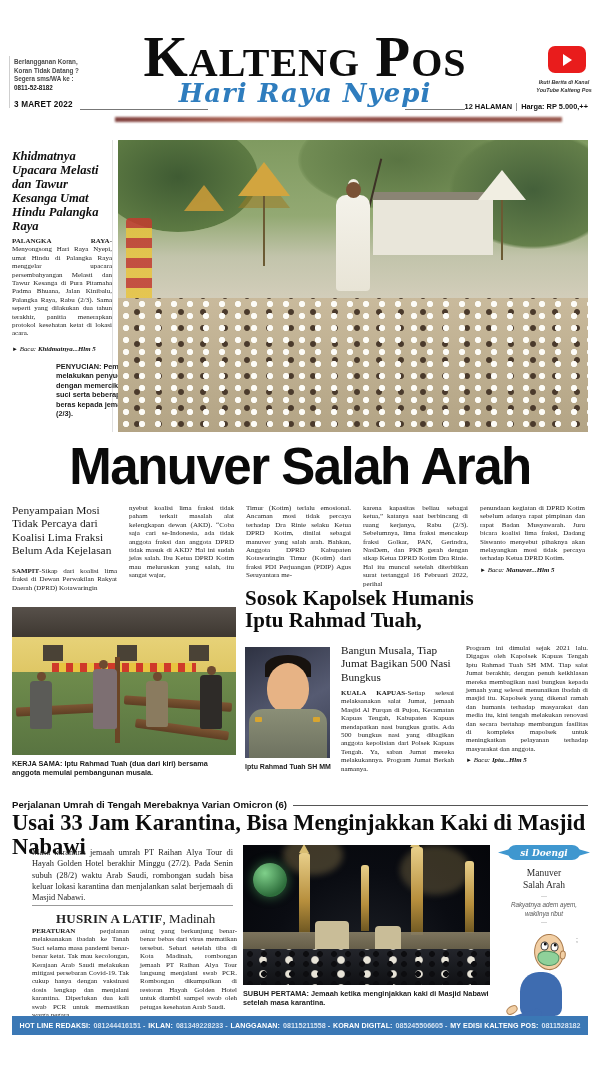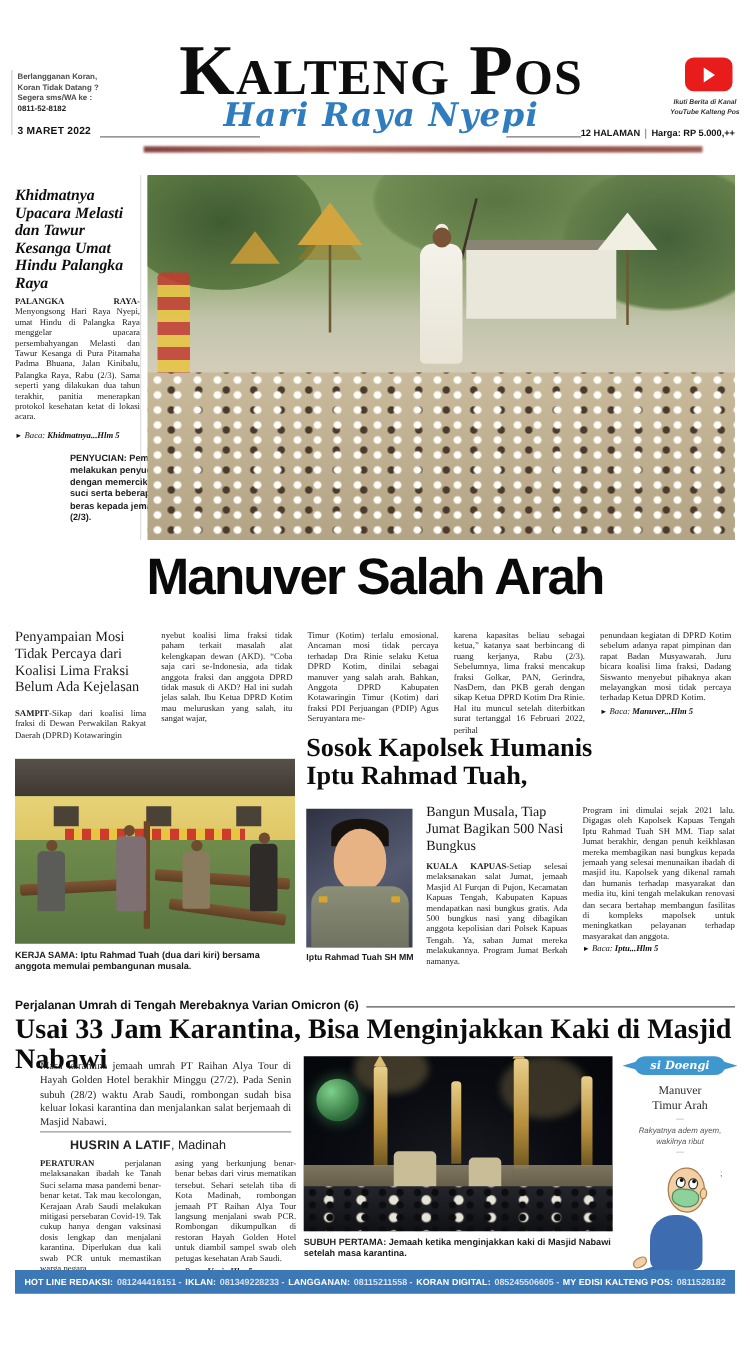--- a/index.html
+++ b/index.html
@@ -80,21 +80,21 @@
     background:
       radial-gradient(circle, #fdfcf7 28%, transparent 34%) 0 0/16px 12px repeat,
       radial-gradient(circle, #4a3a2c 18%, transparent 26%) 8px 6px/22px 16px repeat,
       linear-gradient(#c9ba9c,#b3a485); }
   .pm-redflag { position:absolute; left:8px; top:78px; width:26px; height:90px;
     background:repeating-linear-gradient(#c23b2e 0 10px,#e8c43f 10px 20px); opacity:.85; border-radius:4px; }
   .pm-credit { position:absolute; right:4px; bottom:2px; font-size:3.5px; color:#f2f2f2; opacity:.8; }
 
   
   .main-headline { left:0; top:441px; width:600px; text-align:center;
-    font-weight:bold; font-size:41px; letter-spacing:-1.5px; color:#0a0a0a; line-height:1; }
+    font-weight:bold; font-size:51px; letter-spacing:-1.5px; color:#0a0a0a; line-height:1; }
 
   
   .cols { left:12px; top:504px; width:576px; display:flex; gap:12px; }
   .cols .col { width:105px; }
   .standfirst { font-family:"Liberation Serif",serif; font-size:11.4px; line-height:1.18;
     color:#1a1a1a; margin-bottom:9px; }
   .col .body-txt { font-size:7px; }
   .col .read-more { display:block; margin-top:3px; }
 
   
@@ -128,21 +128,21 @@
   .kap-read { margin-top:3px; display:block; }
 
   
   .kicker-row { left:12px; top:799px; width:576px; display:flex; align-items:center; gap:6px; }
   .kicker { font-weight:bold; font-size:9.6px; color:#111; white-space:nowrap; }
   .kicker-line { flex:1; border-top:1px solid #555; margin-top:2px; }
   .umrah-headline { left:12px; top:811px; width:576px; font-family:"Liberation Serif",serif;
     font-size:22.5px; color:#0c0c0c; line-height:1.05; }
   .umrah-lead { left:32px; top:847px; width:201px; font-size:8.4px; line-height:1.34; }
   .umrah-rule { left:32px; top:905px; width:201px; height:1px; background:#999; }
-  .umrah-byline { left:32px; top:911px; width:201px; font-family:Liberation Sans, sans-serif; font-size:10px; color:#222;padding-left:24px; }
+  .umrah-byline { left:32px; top:911px; width:201px; font-family:Liberation Serif, serif; font-size:13px; color:#222;padding-left:24px; }
   .umrah-byline .name { font-weight:bold; letter-spacing:.2px; }
   .umrah-cols { left:32px; top:927px; width:206px; display:flex; gap:11px; }
   .umrah-cols .ucol { width:97px; }
   .lead-word { font-weight:bold; }
 
   .photo-mosque { left:243px; top:845px; width:247px; height:140px;
     background:radial-gradient(ellipse at 50% 85%, #1d2026 0%, #0a0c12 55%, #05060a 100%); }
   .mq-glow { position:absolute; border-radius:50%; filter:blur(3px); }
   .mq-minaret { position:absolute; background:linear-gradient(#e8cf8a,#b78f3d 60%,#6e5722); border-radius:3px 3px 0 0; }
   .mq-tip { position:absolute; width:0; height:0; border-left:5px solid transparent; border-right:5px solid transparent; border-bottom:9px solid #d8bd72; }
@@ -399,21 +399,21 @@
     <span>SUBUH PERTAMA:</span>
     <span>Jemaah ketika menginjakkan kaki di Masjid Nabawi setelah masa karantina.</span>
   </p>
 
   <div class="abs cartoon">
     <div class="ct-banner">
       <span>si Doengi</span>
     </div>
     <div class="ct-title">
       <div>Manuver</div>
-      <div>Timur Arah</div>
+      <div>Salah Arah</div>
     </div>
     <div class="ct-dash">—</div>
     <div class="ct-cap">
       <div>Rakyatnya adem ayem,</div>
       <div>wakilnya ribut</div>
     </div>
     <div class="ct-dash">—</div>
     <div class="ct-fig">
       <div class="ct-body">
         <div class="ct-arm"></div>

